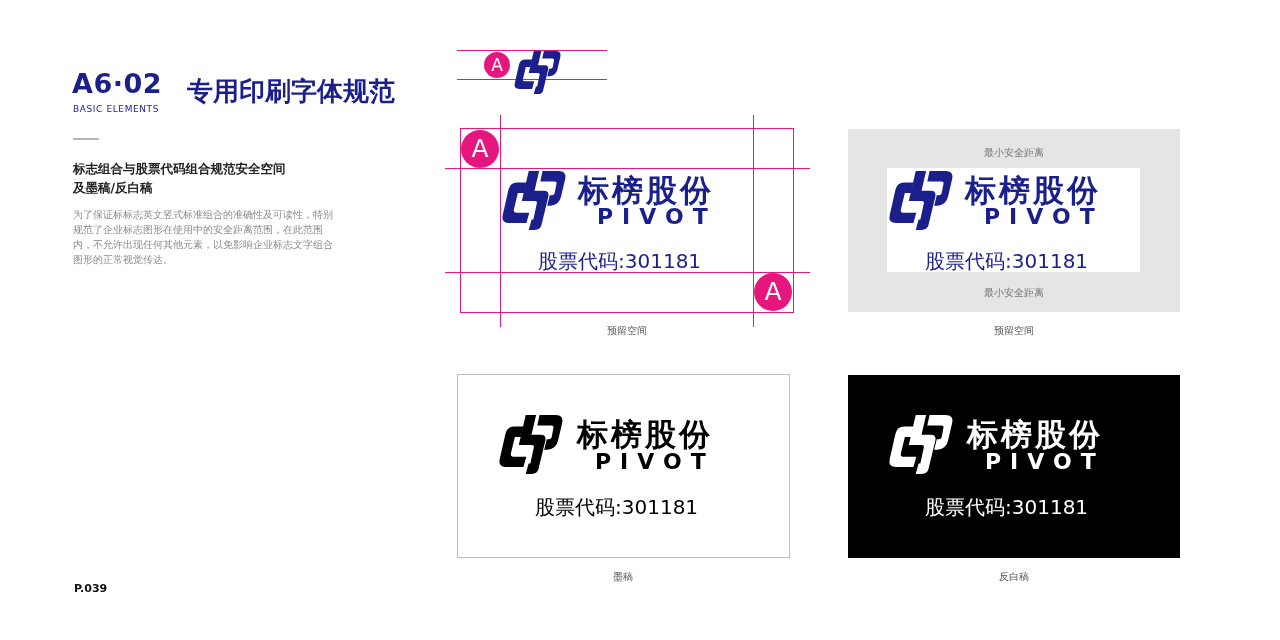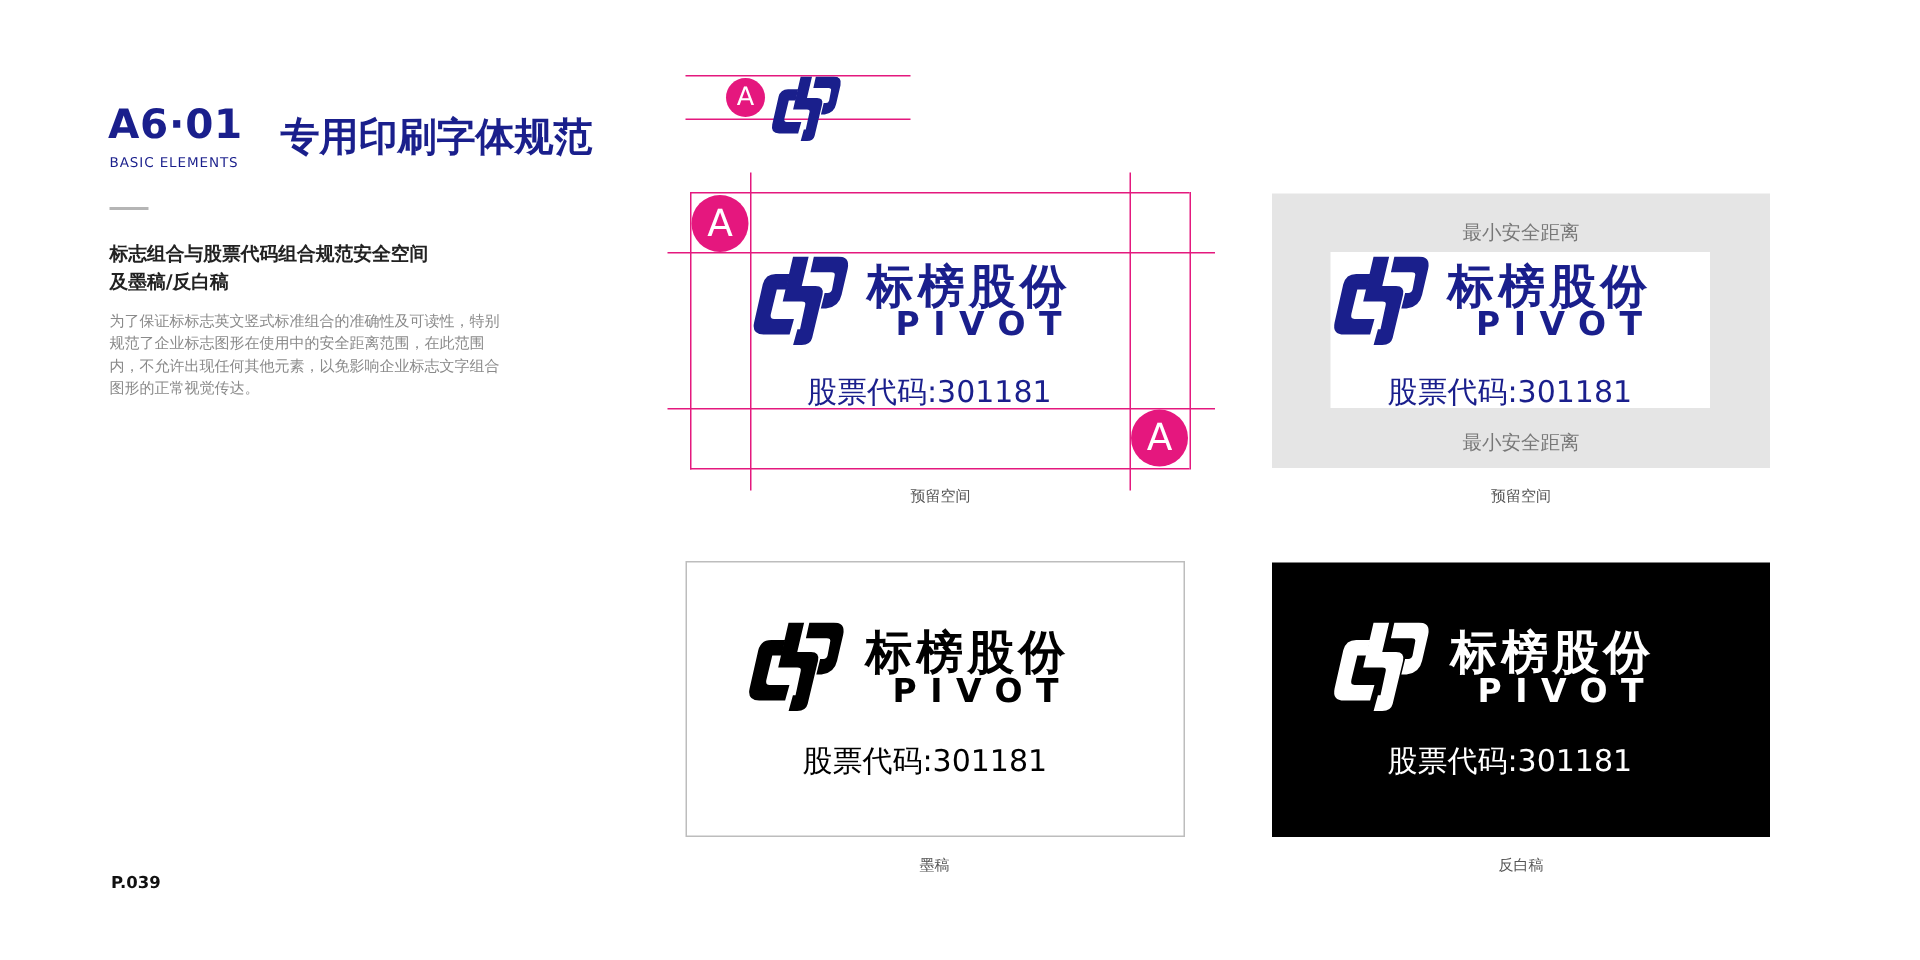--- a/index.html
+++ b/index.html
@@ -30,26 +30,26 @@
     .lockup { position: absolute; }
     .lockup .mark { position: absolute; }
     .lockup .cn { position: absolute; font-weight: bold; letter-spacing: 3px; white-space: nowrap; }
     .lockup .en { position: absolute; font-weight: bold; letter-spacing: 9px; white-space: nowrap; font-family: "DejaVu Sans", sans-serif; }
     .lockup .stock { position: absolute; white-space: nowrap; }
 
     .panel-gray { left: 848px; top: 129px; width: 332px; height: 183px; background: #e5e5e5; }
     .panel-white-inner { left: 887px; top: 168px; width: 253px; height: 104px; background: #fff; }
     .panel-mono { left: 457px; top: 374px; width: 331px; height: 182px; border: 1px solid #bdbdbd; background: #fff; }
     .panel-black { left: 848px; top: 375px; width: 332px; height: 183px; background: #000; }
-    .min-safe { font-size: 13px; color: #777; width: 120px; text-align: center; }
+    .min-safe { font-size: 10px; color: #777; width: 120px; text-align: center; }
   </style>
 </head>
 <body>
 
-<div class="abs sec-num">A6·01</div>
+<div class="abs sec-num">A6·02</div>
 <div class="abs sec-sub">BASIC ELEMENTS</div>
 <div class="abs sec-title">专用印刷字体规范</div>
 <div class="abs rule"></div>
 <div class="abs heading">
   <div>标志组合与股票代码组合规范安全空间</div>
   <div>及墨稿/反白稿</div>
 </div>
 <div class="abs body-text">为了保证标标志英文竖式标准组合的准确性及可读性，特别规范了企业标志图形在使用中的安全距离范围，在此范围内，不允许出现任何其他元素，以免影响企业标志文字组合图形的正常视觉传达。</div>
 <div class="abs page-num">P.039</div>
 

